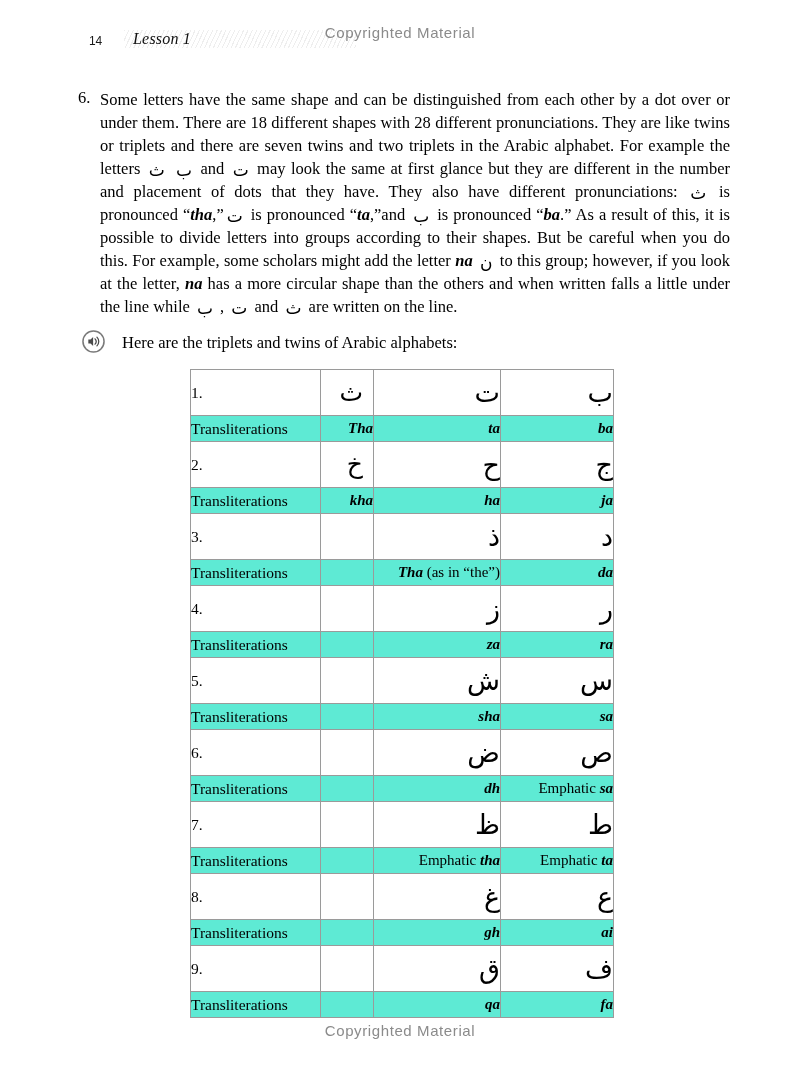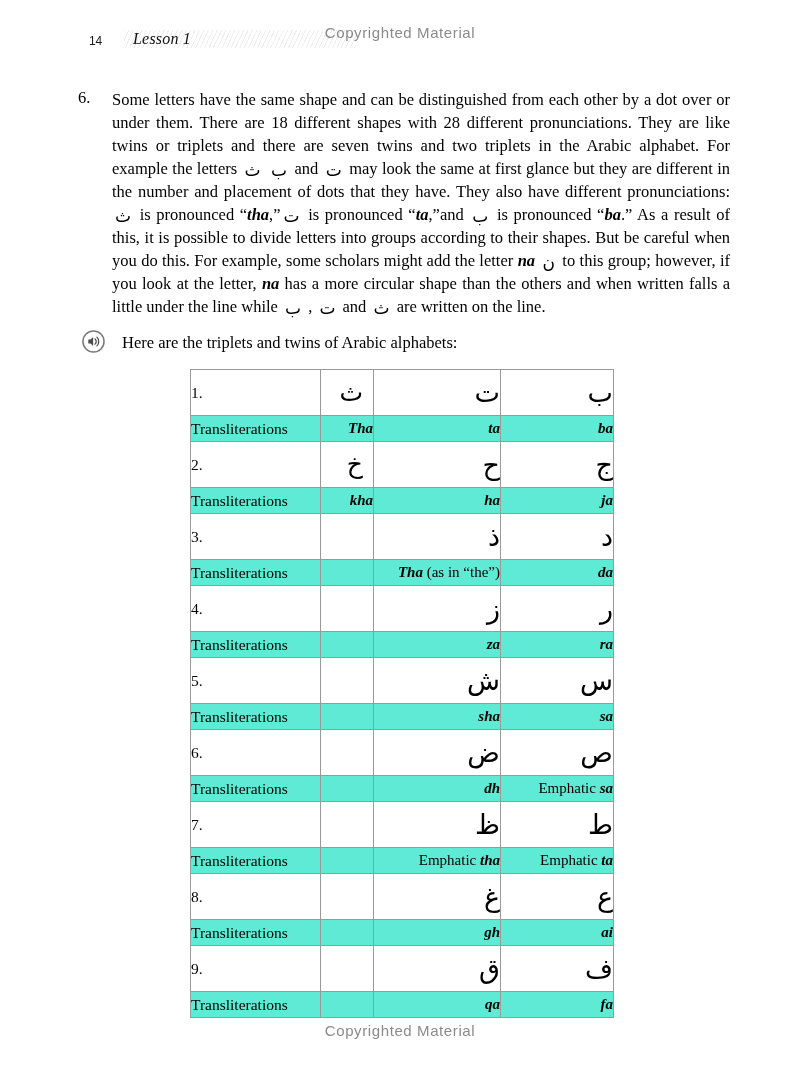--- a/index.html
+++ b/index.html
@@ -77,21 +77,21 @@
   }
   .item-number {
     position: absolute;
     left: 0;
     top: 0;
     width: 30px;
     font-size: 16.5px;
     text-align: left;
   }
   .item-body {
-    margin-left: 34px;
+    margin-left: 22px;
     font-size: 16.5px;
     line-height: 23px;
     text-align: justify;
     text-justify: inter-word;
     hyphens: none;
   }
   .item-body .ar {
     font-family: "DejaVu Sans", "Liberation Sans", sans-serif;
     font-size: 17px;
     line-height: 0;

